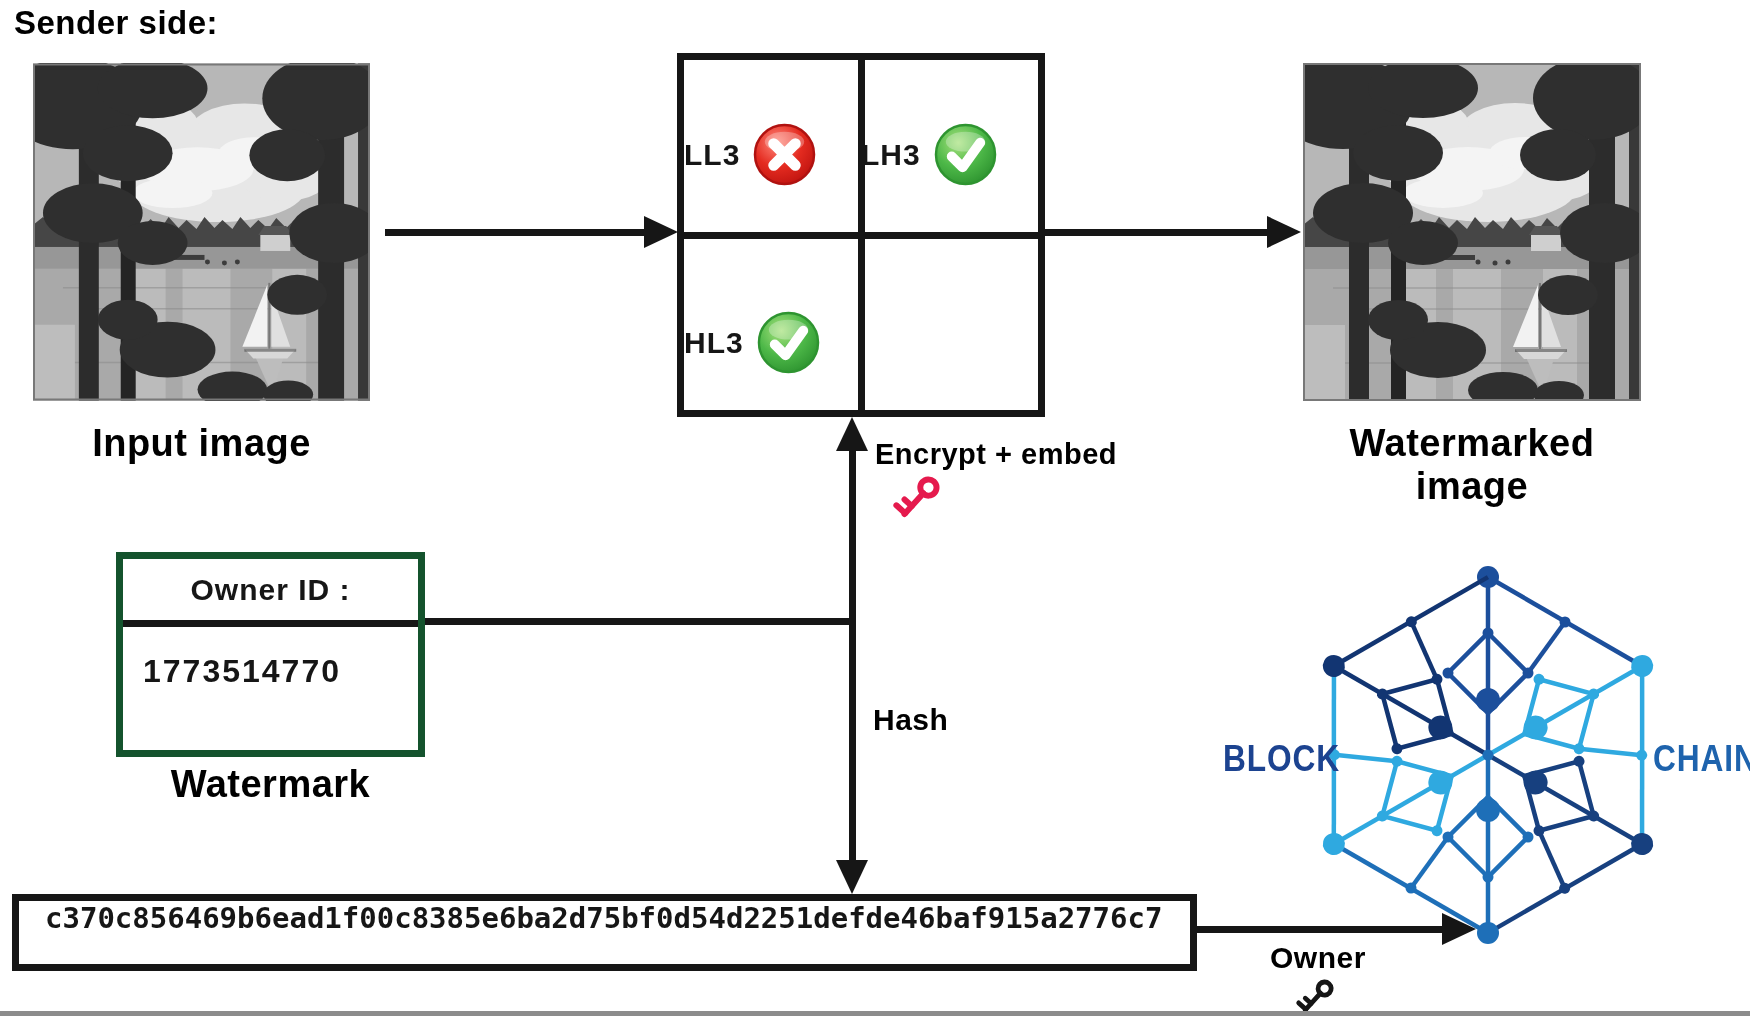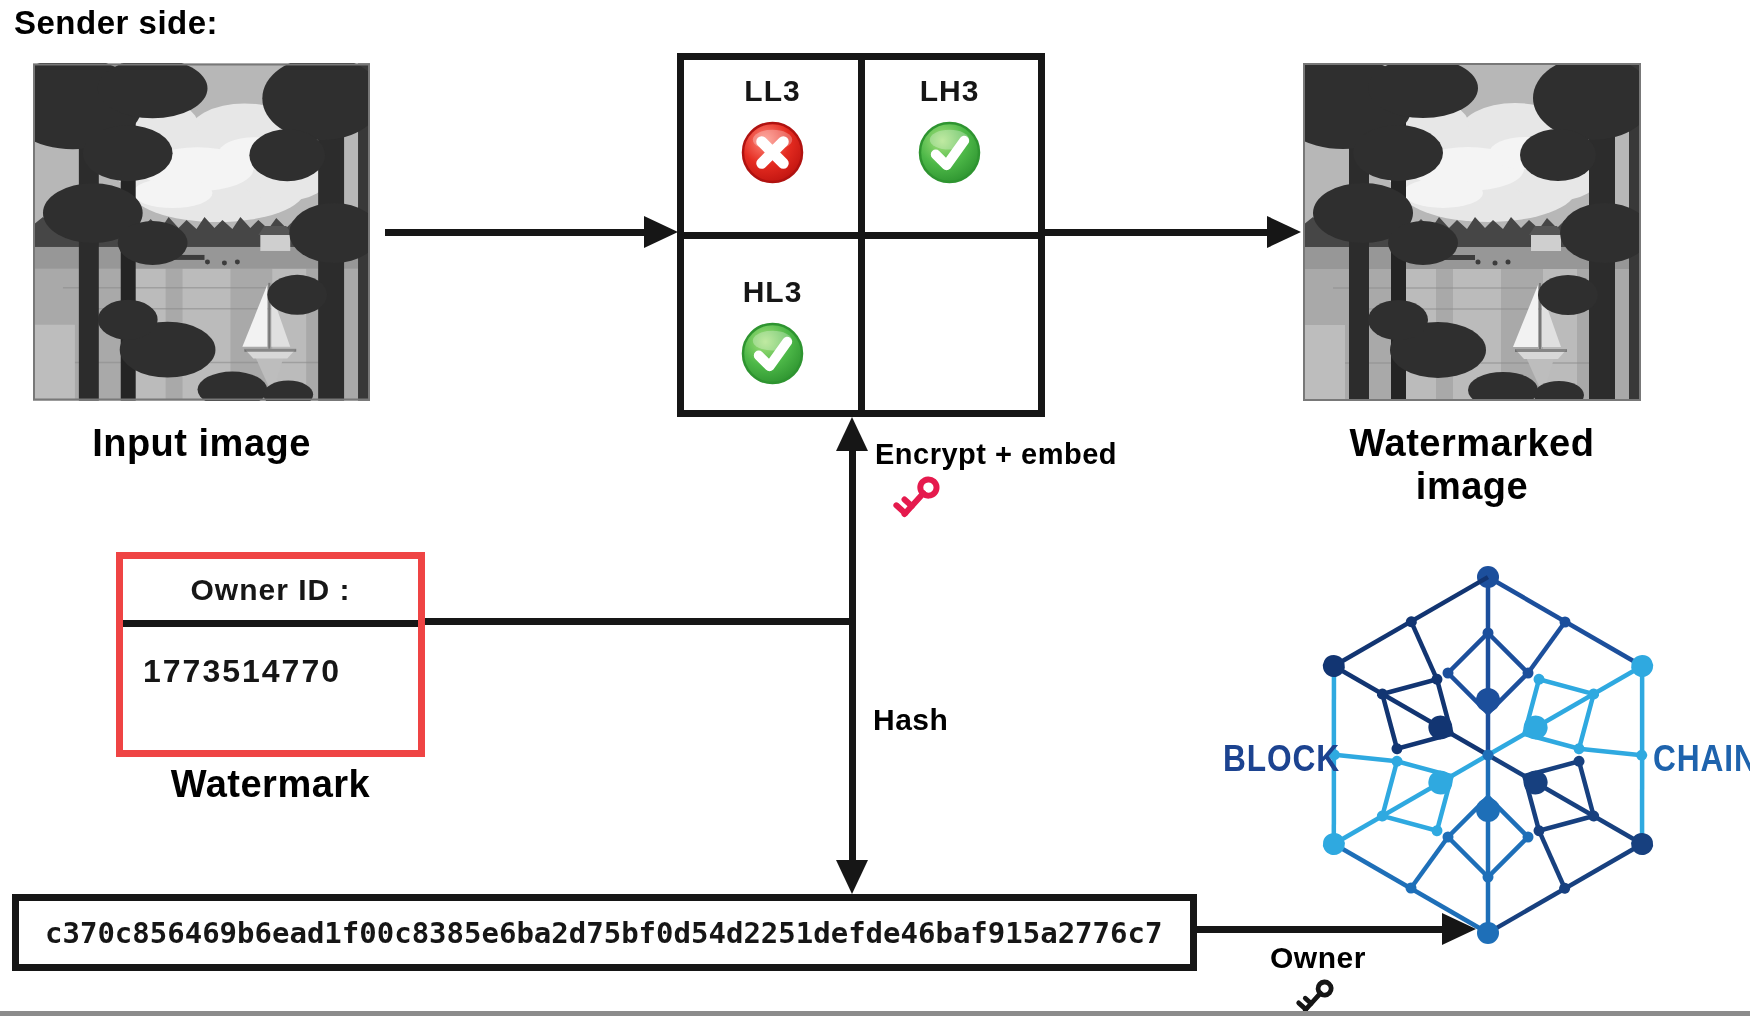--- a/index.html
+++ b/index.html
@@ -12,29 +12,29 @@
   .hline{position:absolute;height:7px;background:#161616;}
   .vline{position:absolute;width:7px;background:#161616;}
   .ah-r{position:absolute;width:0;height:0;border-top:16px solid transparent;border-bottom:16px solid transparent;border-left:34px solid #161616;}
   .ah-u{position:absolute;width:0;height:0;border-left:16px solid transparent;border-right:16px solid transparent;border-bottom:34px solid #161616;}
   .ah-d{position:absolute;width:0;height:0;border-left:16px solid transparent;border-right:16px solid transparent;border-top:34px solid #161616;}
   
   #dwt-grid{position:absolute;left:677px;top:53px;width:368px;height:364px;border:7px solid #161616;box-sizing:border-box;background:#fff;}
   #dwt-inner{position:relative;width:100%;height:100%;display:grid;grid-template-columns:1fr 1fr;grid-template-rows:1fr 1fr;}
   .gdiv-v{position:absolute;top:0;bottom:0;left:calc(50% - 3.5px);width:7px;background:#161616;}
   .gdiv-h{position:absolute;left:0;right:0;top:calc(50% - 3.5px);height:7px;background:#161616;}
-  .cell{display:flex;flex-direction:column;align-items:center;gap:13px;padding-top:14px;box-sizing:border-box;}
+  .cell{display:flex;flex-direction:row;align-items:center;gap:13px;padding-top:14px;box-sizing:border-box;}
   .cell.bottom{padding-top:40px;}
   .cell .clabel{font-size:30px;font-weight:700;letter-spacing:1px;}
   .badge{width:63px;height:63px;}
   
-  #owner-box{position:absolute;left:116px;top:552px;width:309px;height:205px;border:7px solid #ef4444;box-sizing:border-box;background:#fff;}
+  #owner-box{position:absolute;left:116px;top:552px;width:309px;height:205px;border:7px solid #14532d;box-sizing:border-box;background:#fff;}
   #owner-header{position:absolute;left:0;right:0;top:0;height:61px;border-bottom:7px solid #161616;display:flex;align-items:center;justify-content:center;font-size:30px;font-weight:700;letter-spacing:1px;}
   #owner-value{position:absolute;left:0;right:0;top:68px;padding:26px 0 0 20px;font-size:32px;font-weight:700;letter-spacing:2px;}
-  #hash-box{position:absolute;left:12px;top:894px;width:1185px;height:77px;border:7px solid #161616;box-sizing:border-box;background:#fff;display:flex;align-items:center;}
+  #hash-box{position:absolute;left:12px;top:894px;width:1185px;height:77px;border:7px solid #161616;box-sizing:border-box;background:#fff;display:flex;align-items:flex-start;}
   #hash-value{padding-left:26px;font-family:"DejaVu Sans Mono",monospace;font-weight:700;font-size:29px;letter-spacing:0px;white-space:nowrap;}
   
   #page-title{left:14px;top:4px;font-size:33px;}
   .caption{font-size:38px;}
   #block-text{left:1196px;top:738px;width:144px;text-align:right;font-size:36px;font-weight:700;color:#1c4390;letter-spacing:1px;transform:scaleX(.88);transform-origin:right center;}
   #chain-text{left:1653px;top:738px;font-size:36px;font-weight:700;color:#1e63ad;letter-spacing:1px;transform:scaleX(.88);transform-origin:left center;}
   #bottom-rule{left:0;top:1011px;width:1750px;height:5px;background:#8c8c8c;}
   .keysvg{position:absolute;}
 </style>
 </head>

